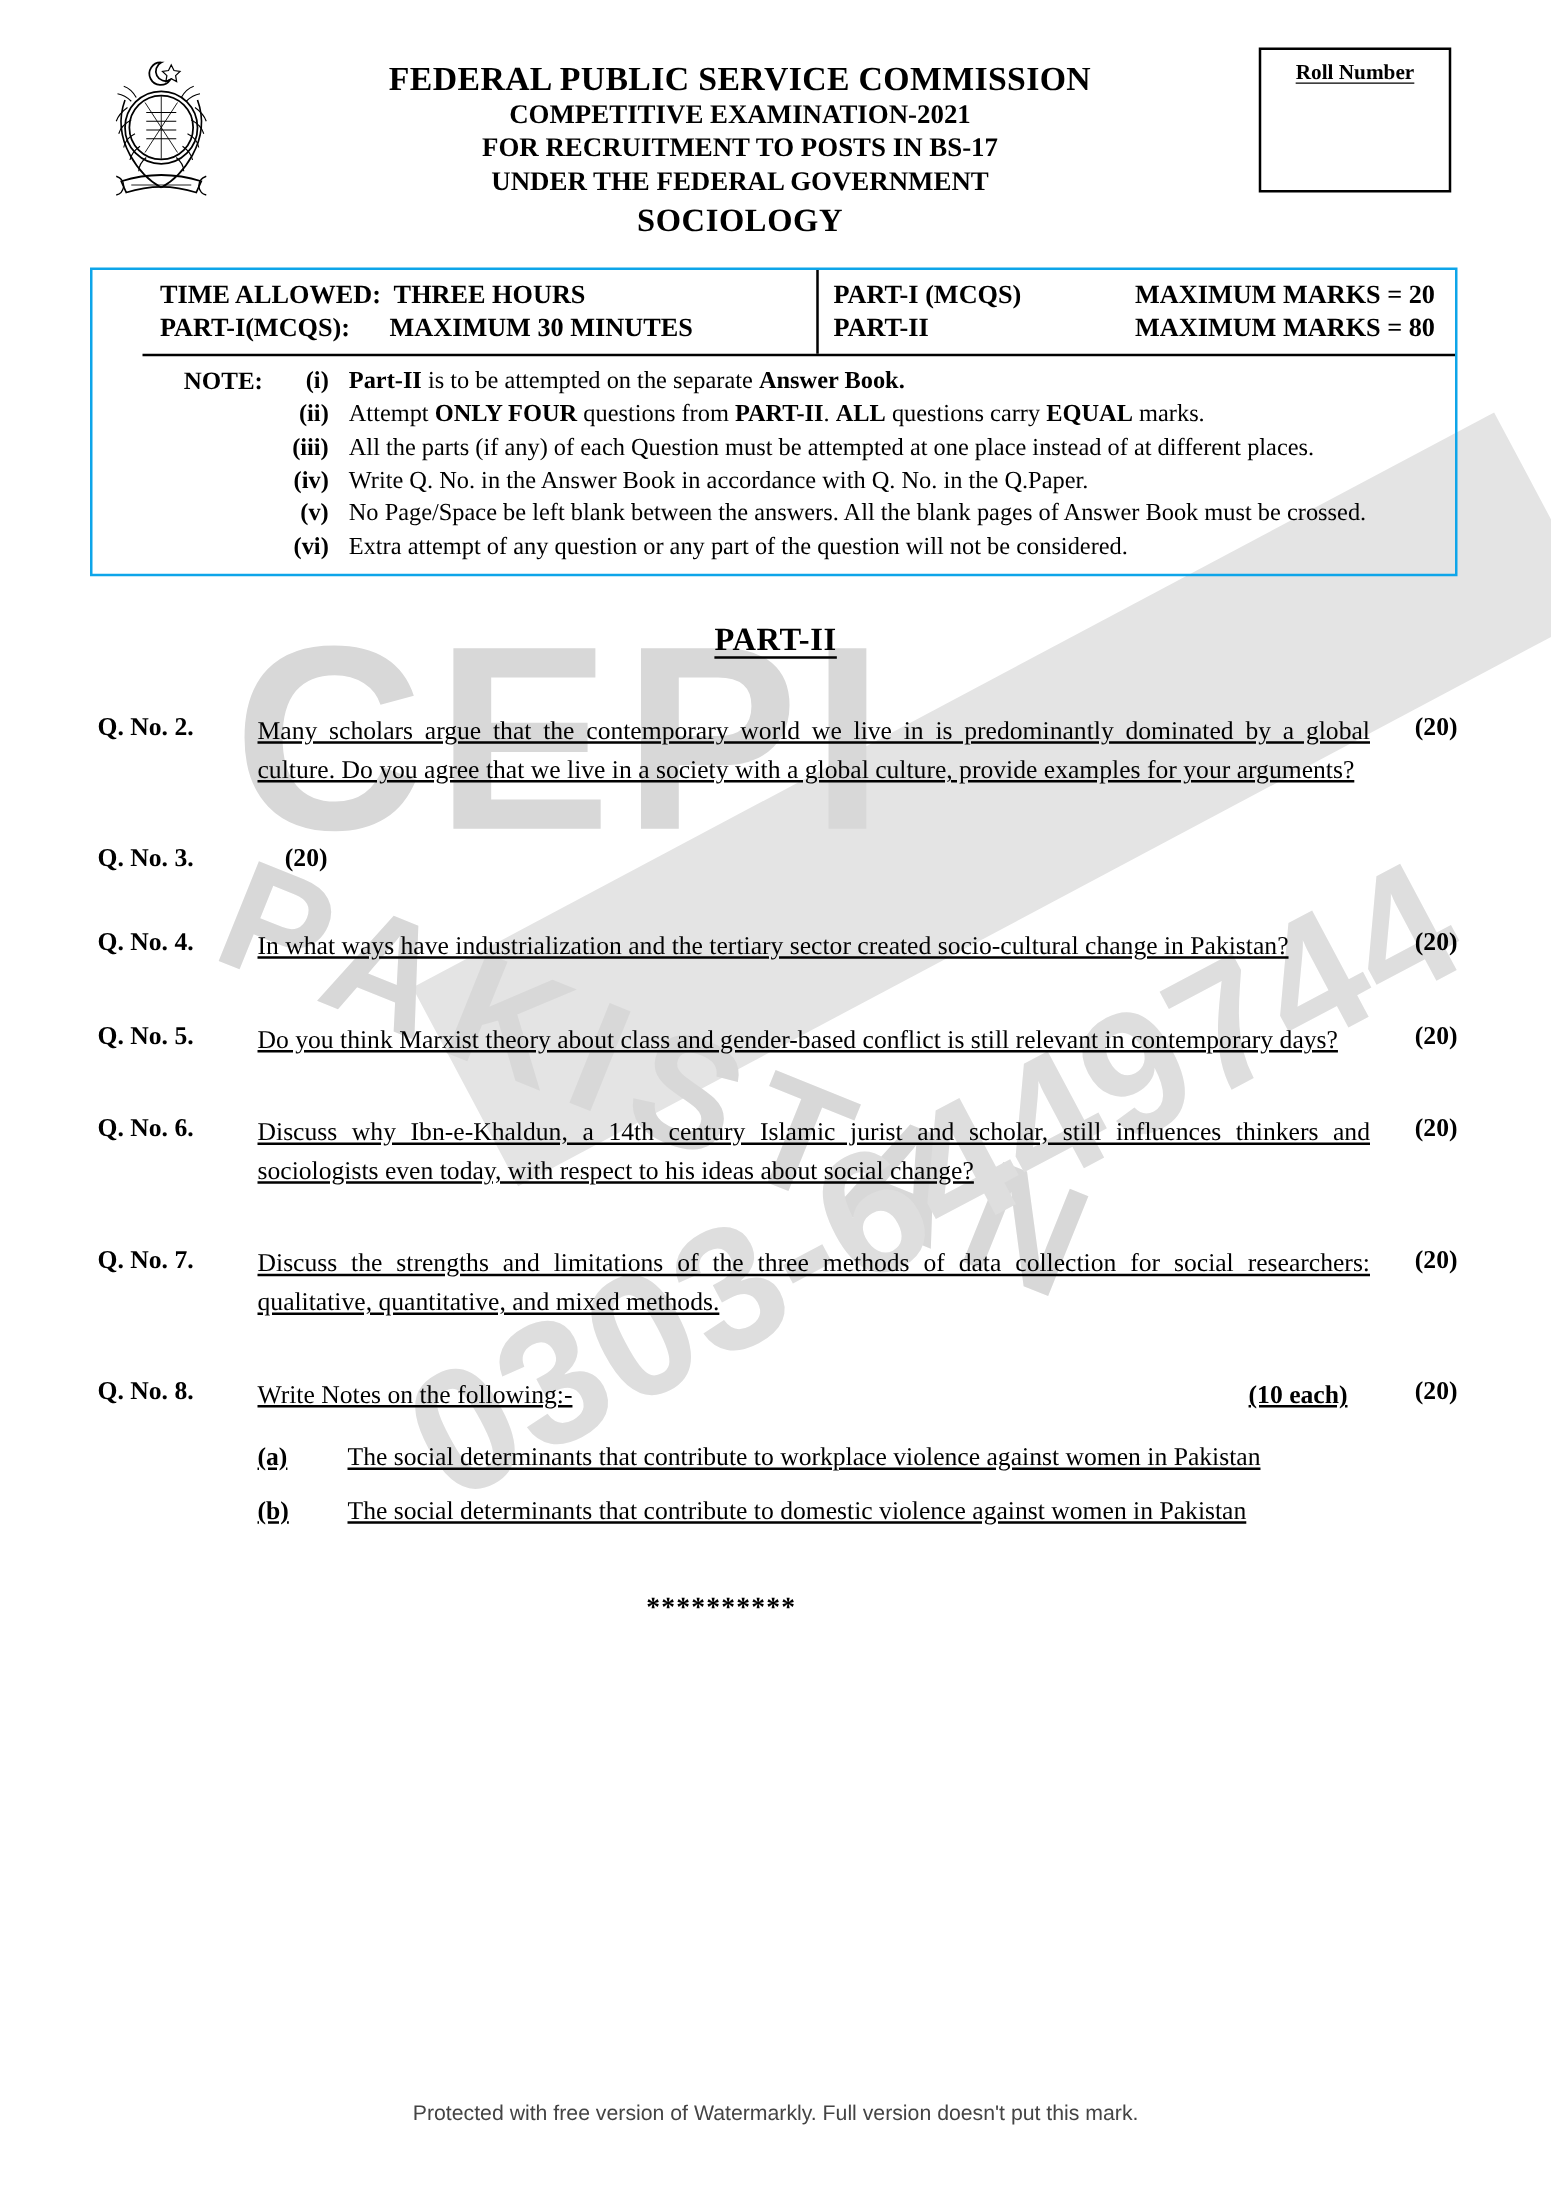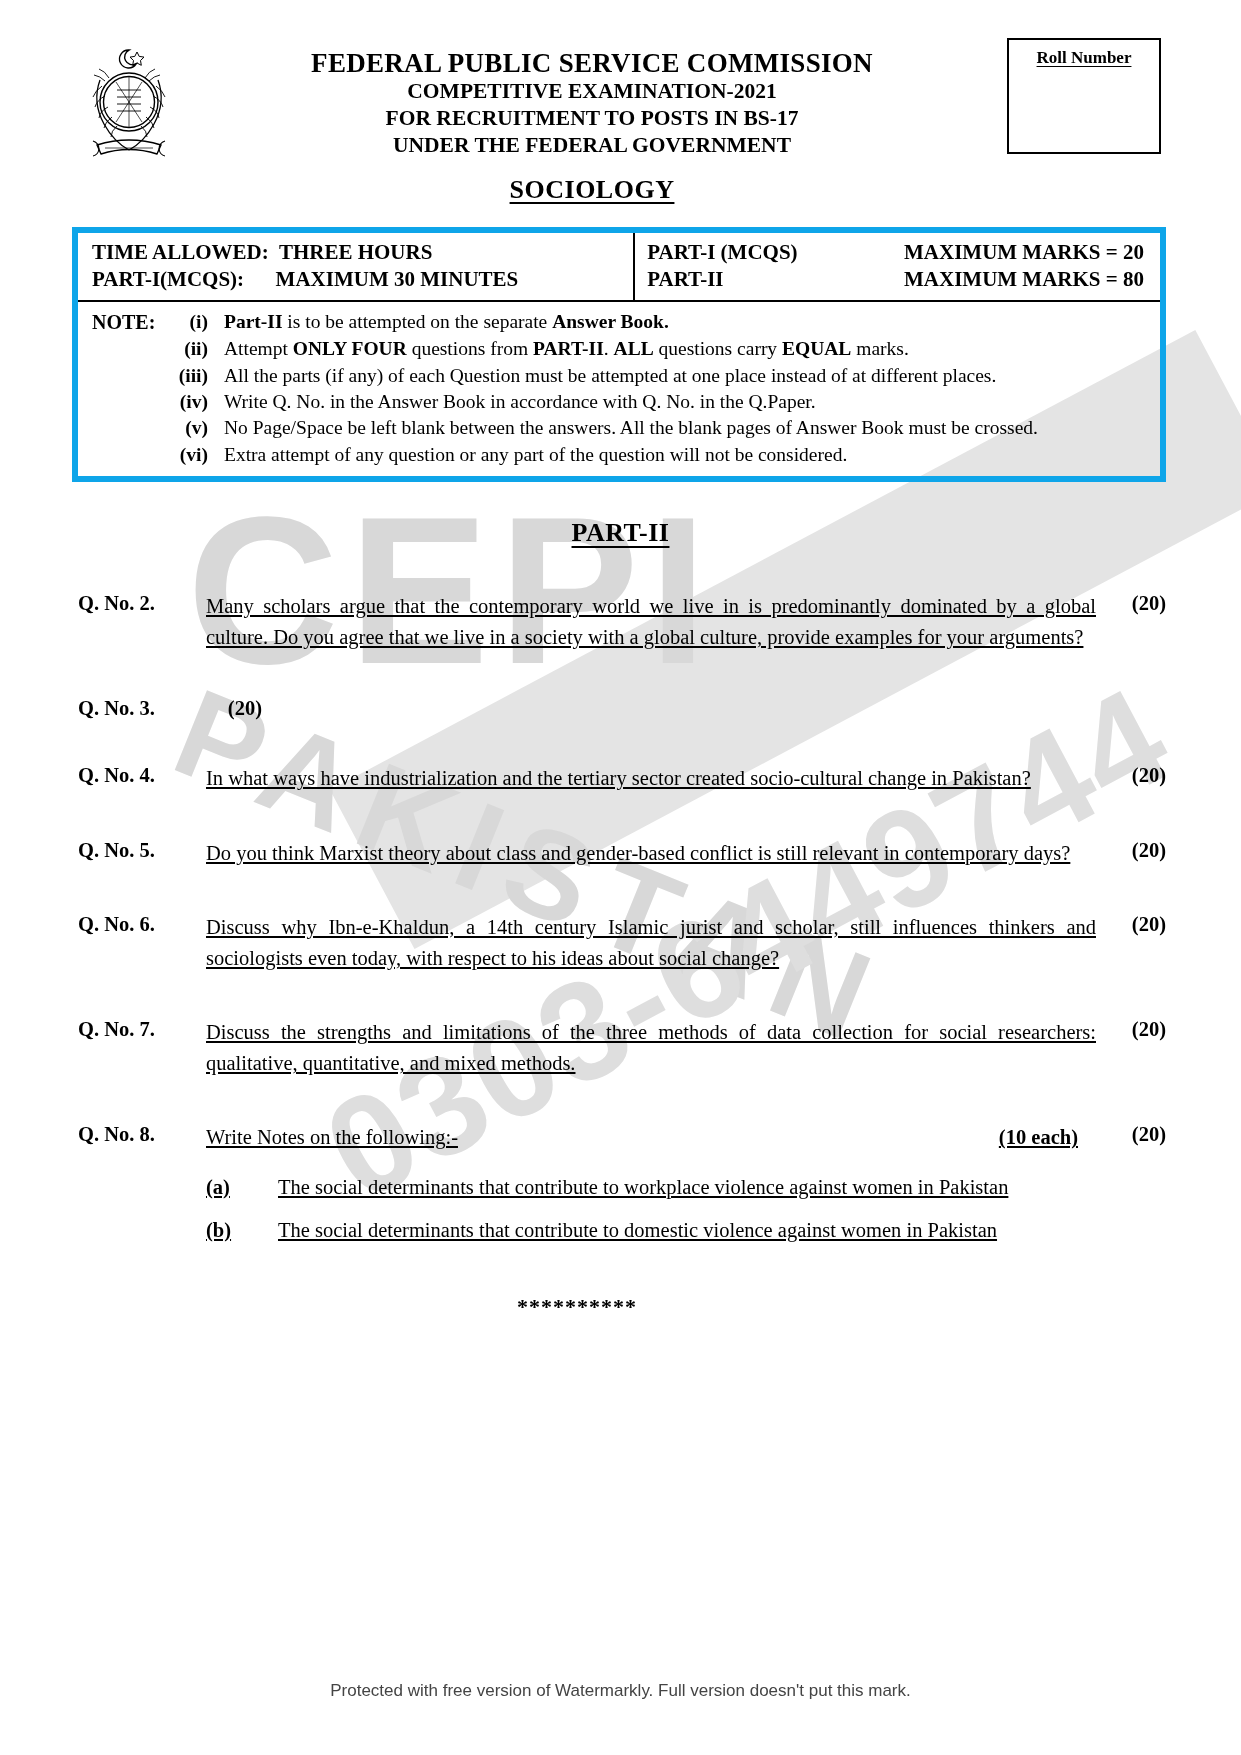--- a/index.html
+++ b/index.html
@@ -100,23 +100,22 @@
     line-height: 1.12;
   }
   .t-sub {
     font-size: 21.5px;
     font-weight: bold;
     line-height: 1.25;
   }
   .t-subject {
     font-size: 26px;
     font-weight: bold;
-    text-decoration: underline;
     text-underline-offset: 4px;
-    margin-top: 16px;
+    margin-top: 3px;
     letter-spacing: 0.5px;
   }
 
   .rollbox {
     flex: 0 0 150px;
     width: 150px;
     height: 112px;
     border: 2px solid #000;
     margin-top: 4px;
     margin-left: 10px;
@@ -130,24 +129,25 @@
     text-decoration: underline;
     text-underline-offset: 3px;
     padding-top: 8px;
   }
 
   
   .infotable {
     position: relative;
     z-index: 2;
     margin: 22px 75px 0 72px;
-    border: 6px solid #0ea5e9;
+    border: 2px solid #0ea5e9;
     border-collapse: collapse;
     width: calc(1241px - 147px);
     box-sizing: border-box;
+    padding-left: 40px;
   }
   .infotable .row-top {
     display: flex;
     border-bottom: 2px solid #000;
   }
   .cell-left {
     flex: 0 0 51.5%;
     border-right: 2px solid #000;
     padding: 6px 0 7px 14px;
     box-sizing: border-box;
@@ -177,20 +177,21 @@
   .notes {
     padding: 7px 12px 8px 14px;
     position: relative;
     z-index: 2;
   }
   .note-line {
     display: flex;
     font-size: 19.5px;
     line-height: 1.30;
     margin-bottom: 1px;
+    margin-left: 19px;
   }
   .note-head {
     flex: 0 0 70px;
     font-weight: bold;
     font-size: 20px;
   }
   .note-num {
     flex: 0 0 62px;
     font-weight: bold;
     text-align: right;

